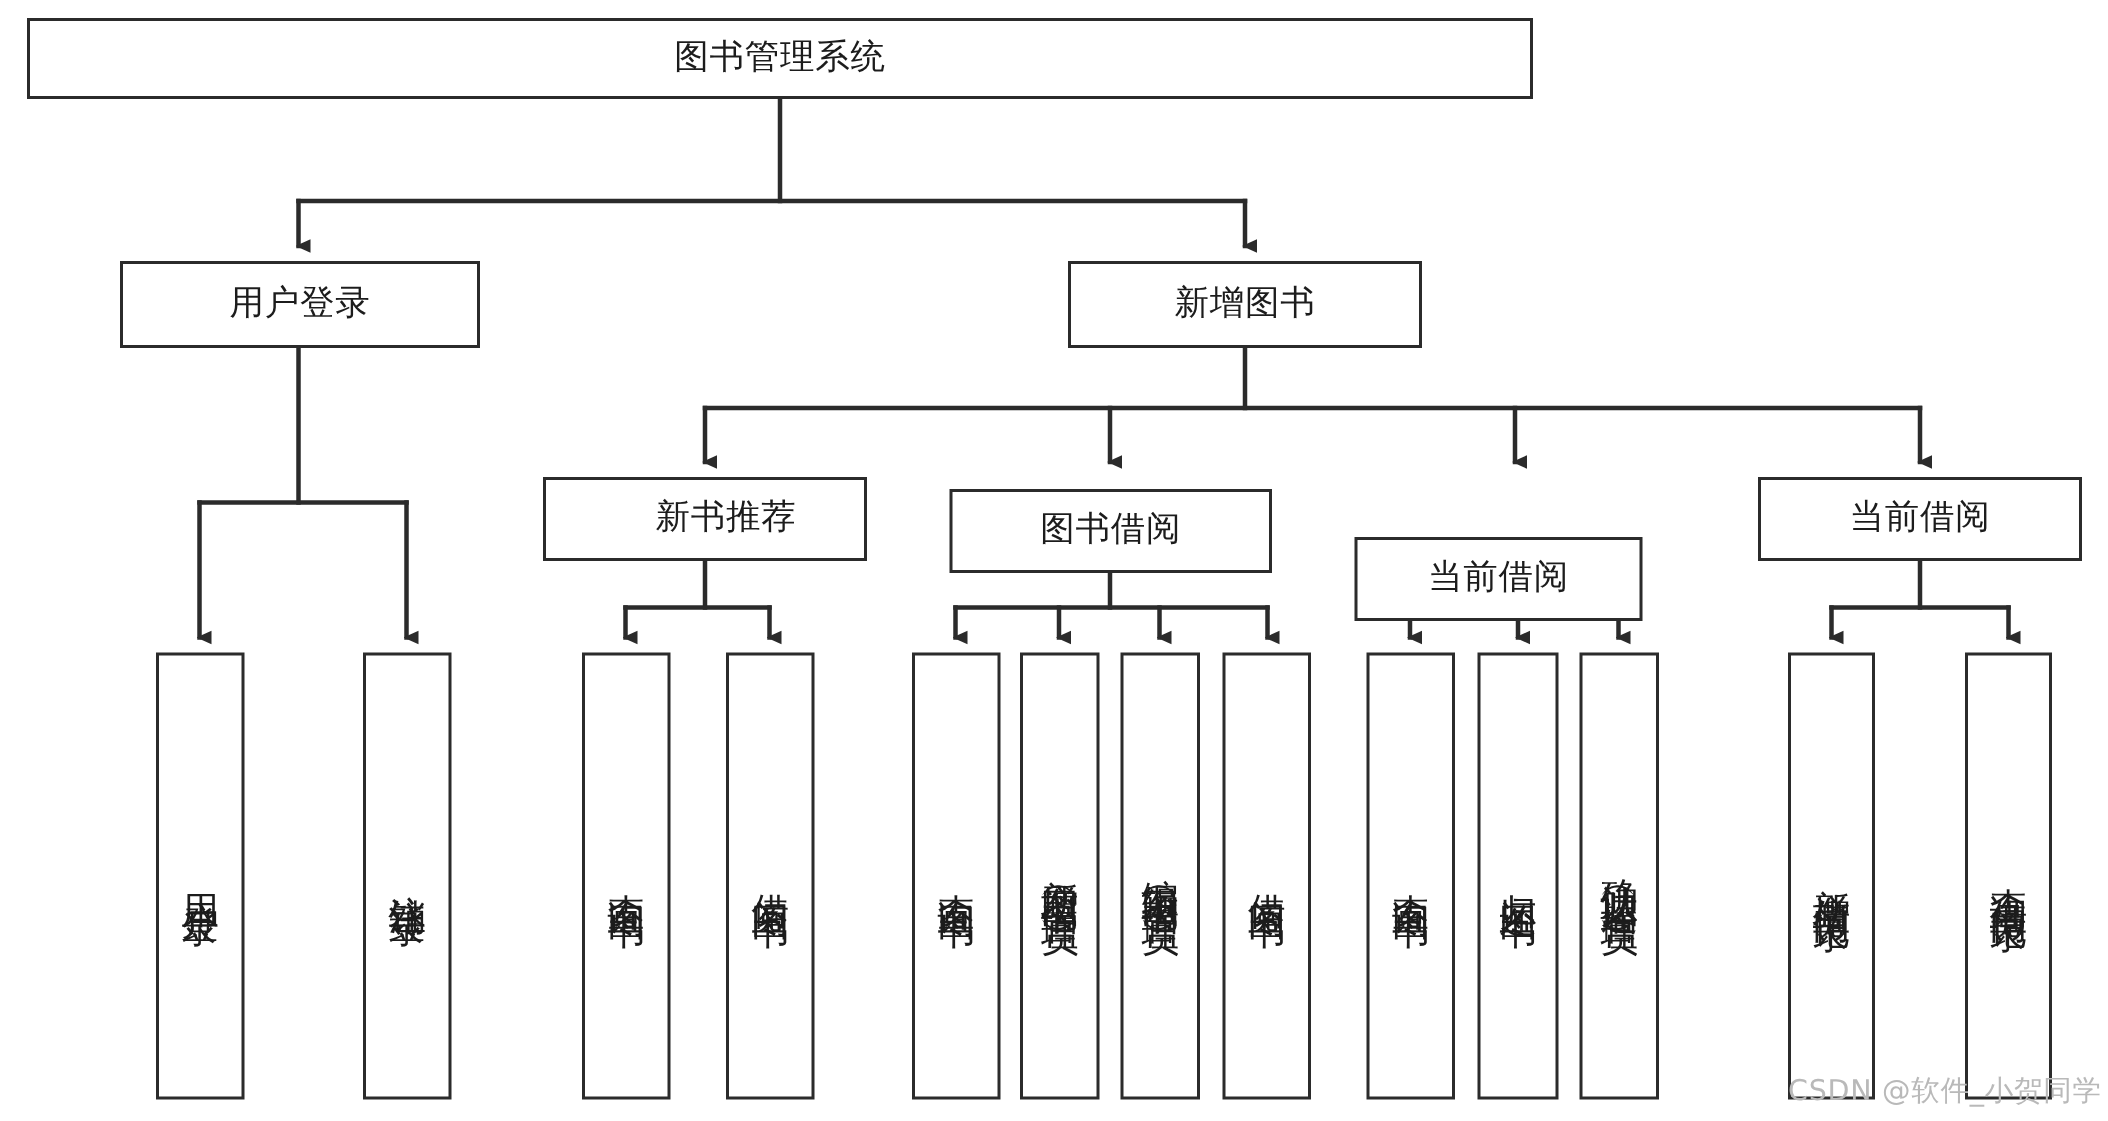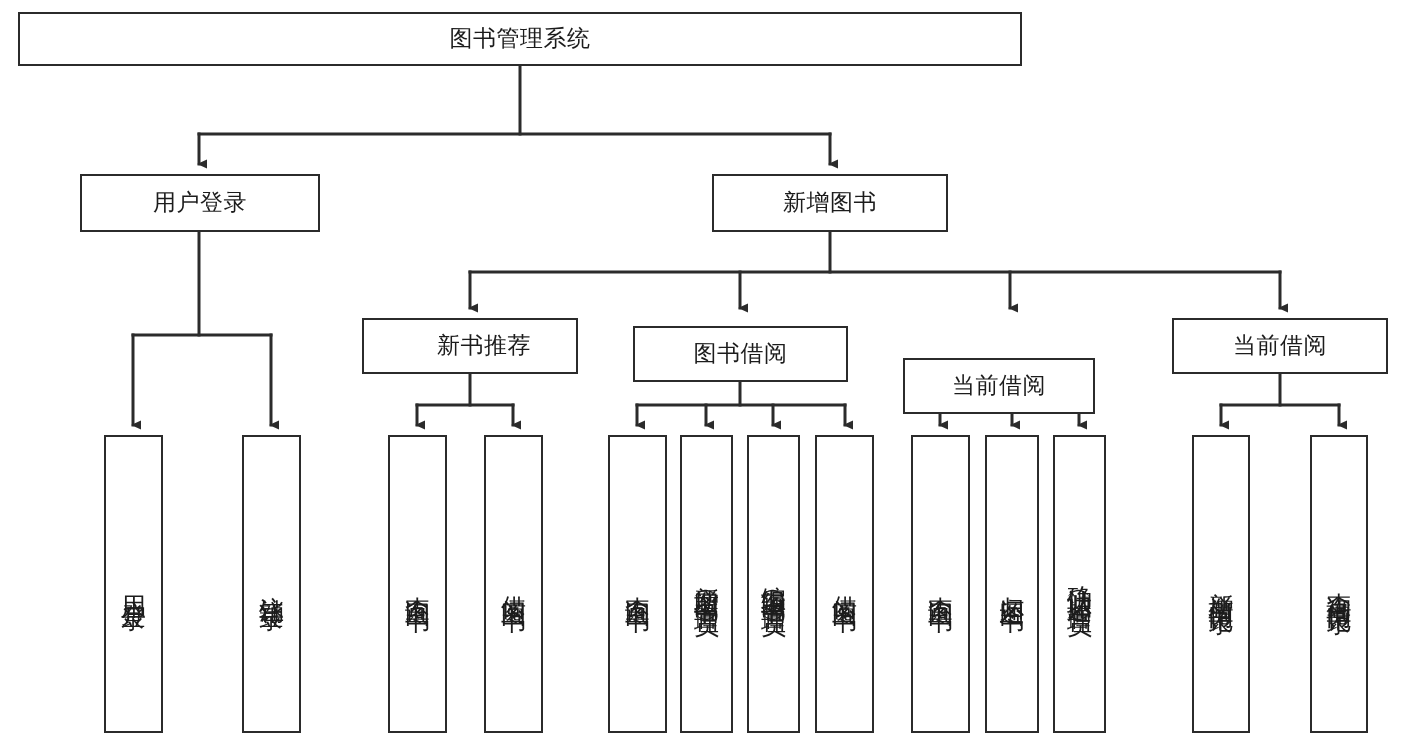--- a/index.html
+++ b/index.html
@@ -182,14 +182,15 @@
   <div class="node vertical" style="left:1053px; top:435px; width:53px; height:298px;">
     <span class="node-label">确认归还（管理员）</span>
   </div>
   <div class="node vertical" style="left:1192px; top:435px; width:58px; height:298px;">
     <span class="node-label">新增借阅记录</span>
   </div>
   <div class="node vertical" style="left:1310px; top:435px; width:58px; height:298px;">
     <span class="node-label">查询借阅记录</span>
   </div>
 
+  <div class="watermark" style="left:1192px; top:714px;">CSDN @软件_小贺同学</div>
 
 </div>
 
 </body></html>

